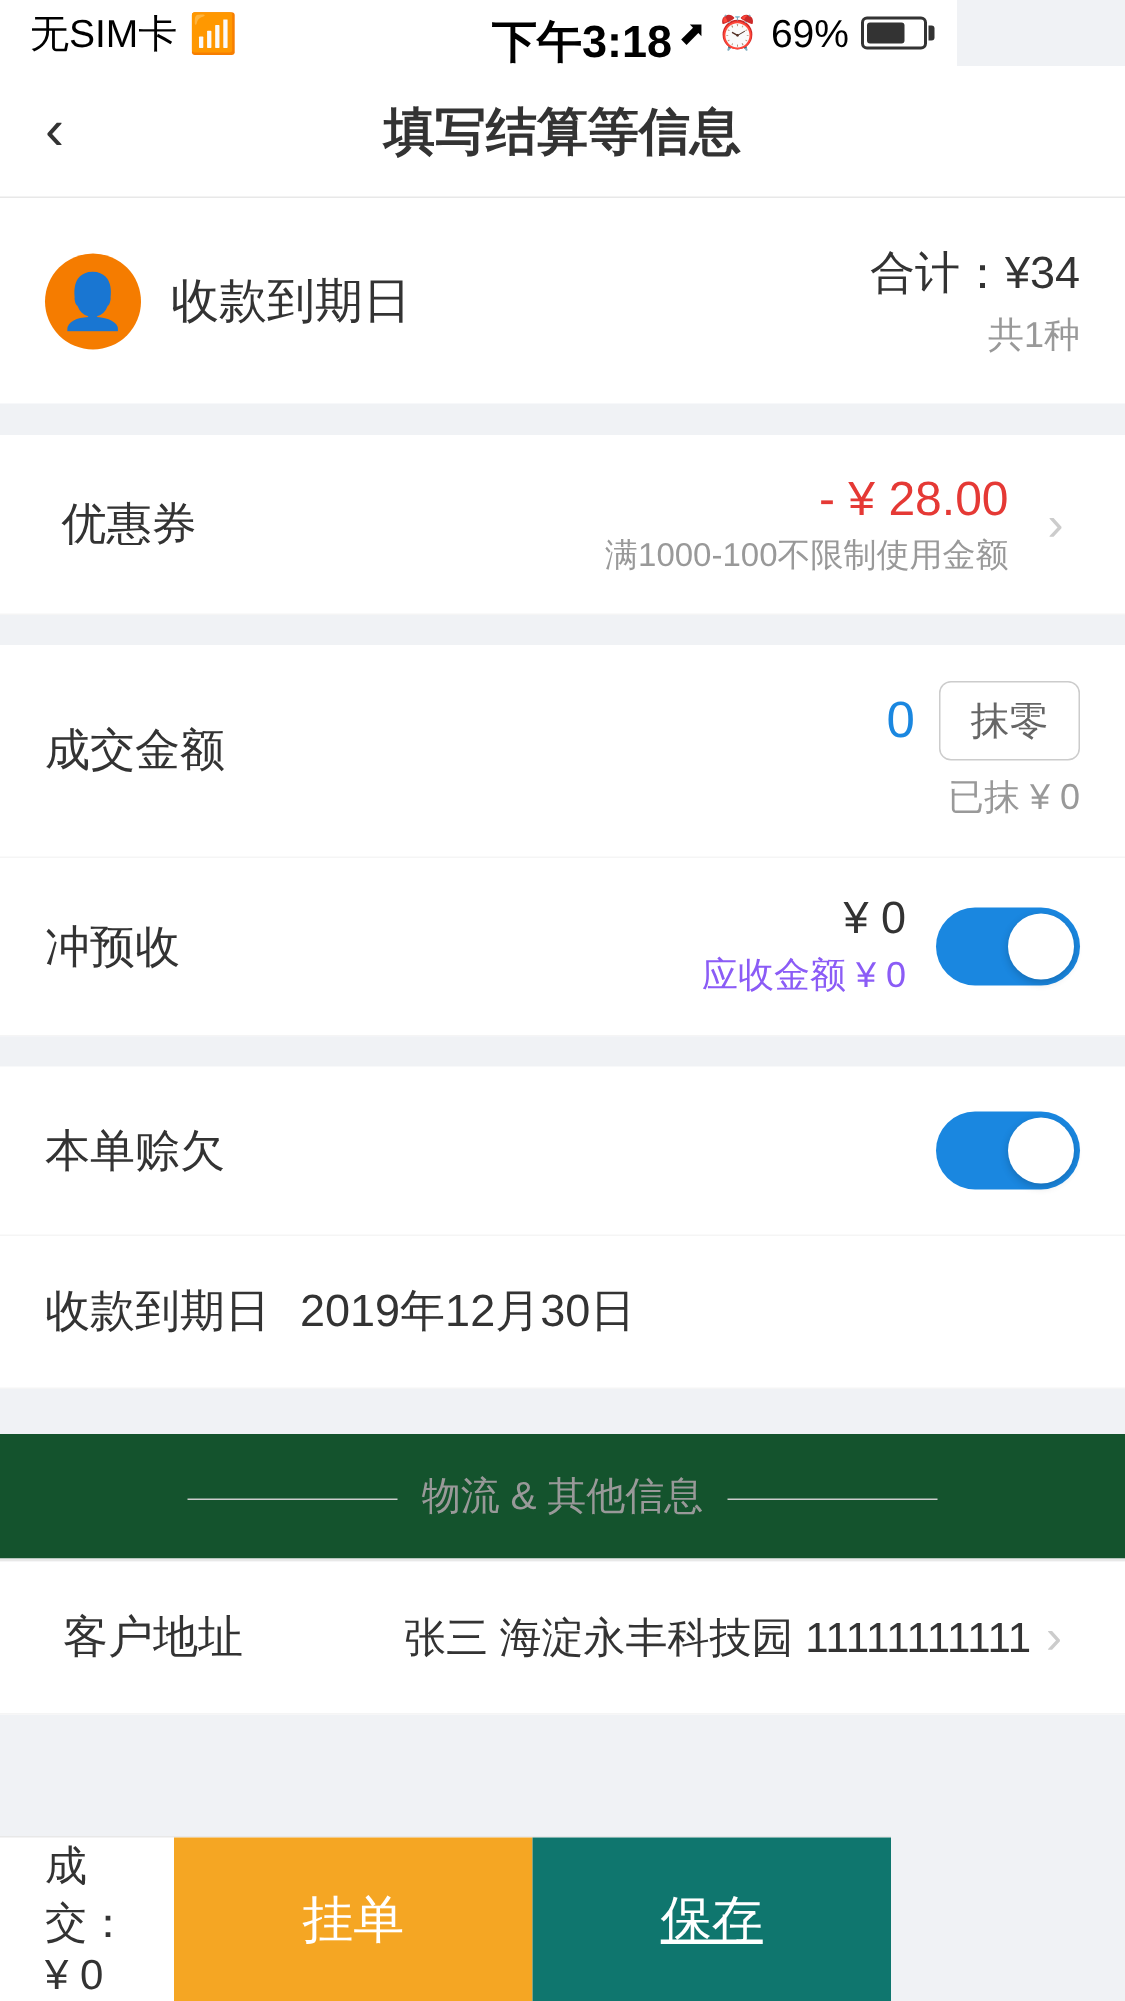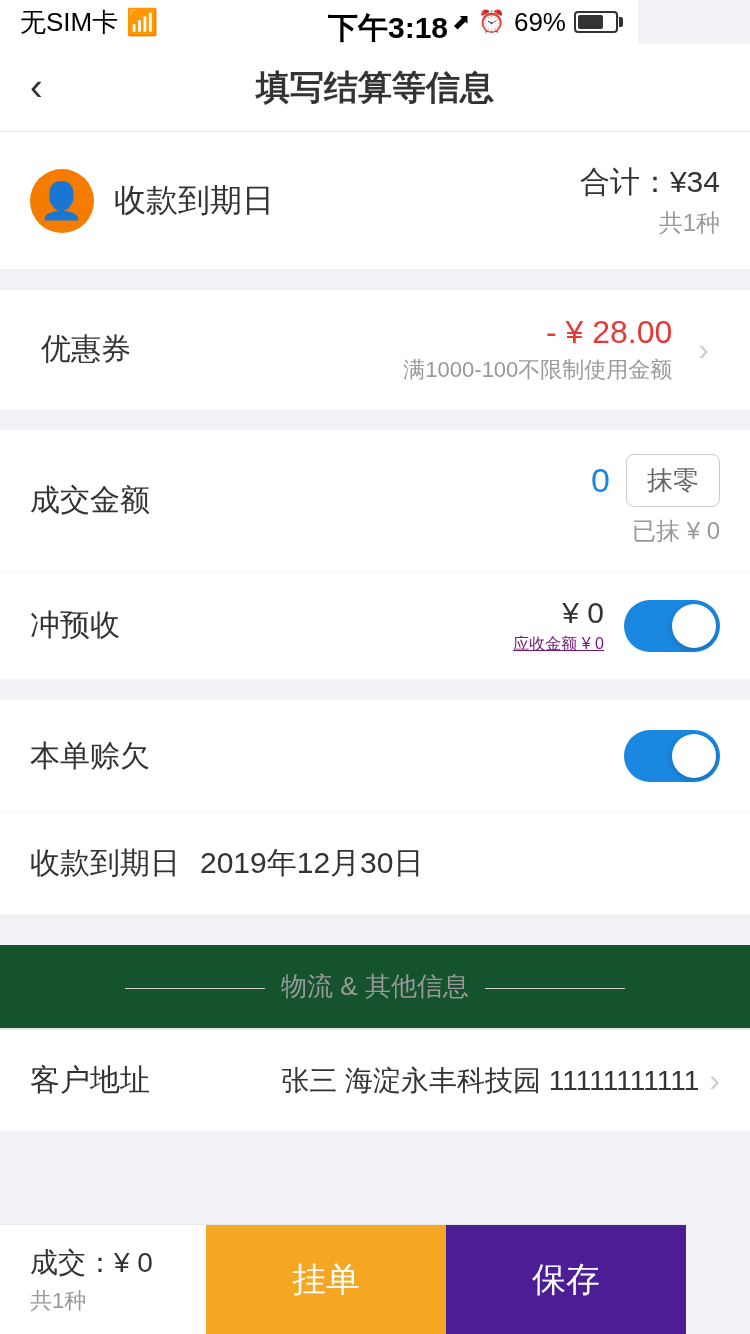--- a/index.html
+++ b/index.html
@@ -252,24 +252,23 @@
       gap: 20px;
     }
     .prereceive-value-col {
       text-align: right;
     }
     .prereceive-amount {
       font-size: 30px;
       color: #333;
     }
     .prereceive-sub {
-      font-size: 16px;
-      color: #701a75;
+      font-size: 24px;
+      color: #8b5cf6;
       margin-top: 4px;
-      text-decoration: underline;
     }
 
     
     .toggle-switch {
       width: 96px;
       height: 52px;
       background: #1a87e0;
       border-radius: 26px;
       position: relative;
       cursor: pointer;
@@ -333,21 +332,21 @@
       width: 140px;
       height: 1px;
       background: #ccc;
       vertical-align: middle;
       margin: 0 16px;
     }
 
     
     .address-row {
       background: #fff;
-      padding: 30px 30px;
+      padding: 30px 42px;
       display: flex;
       align-items: center;
       justify-content: space-between;
       border-bottom: 1px solid #f5f5f5;
     }
     .address-label {
       font-size: 30px;
       color: #333;
       flex-shrink: 0;
       margin-right: 20px;
@@ -356,25 +355,24 @@
       font-size: 28px;
       color: #333;
       flex: 1;
       text-align: right;
     }
 
     
     .bottom-bar {
       position: fixed;
       bottom: 0;
-      width: 686px;
+      width: 594px;
       height: 110px;
       background: #fff;
       display: flex;
-      align-items: center;
       border-top: 1px solid #e8e8e8;
     }
     .bottom-info {
       flex: 1;
       padding: 0 30px;
     }
     .bottom-deal {
       font-size: 28px;
       color: #333;
     }
@@ -391,28 +389,29 @@
       align-items: center;
       justify-content: center;
       font-size: 34px;
       color: #fff;
       cursor: pointer;
       font-weight: 500;
     }
     .btn-save {
       width: 240px;
       height: 110px;
-      background: #4c1d95;
+      background: #0f766e;
       display: flex;
       align-items: center;
       justify-content: center;
       font-size: 34px;
       color: #fff;
       cursor: pointer;
       font-weight: 500;
+      text-decoration: underline;
     }
   </style>
 </head>
 <body>
 
 <div class="status-bar">
   <div class="status-left">
     <span>无SIM卡</span>
     <span>📶</span>
   </div>

